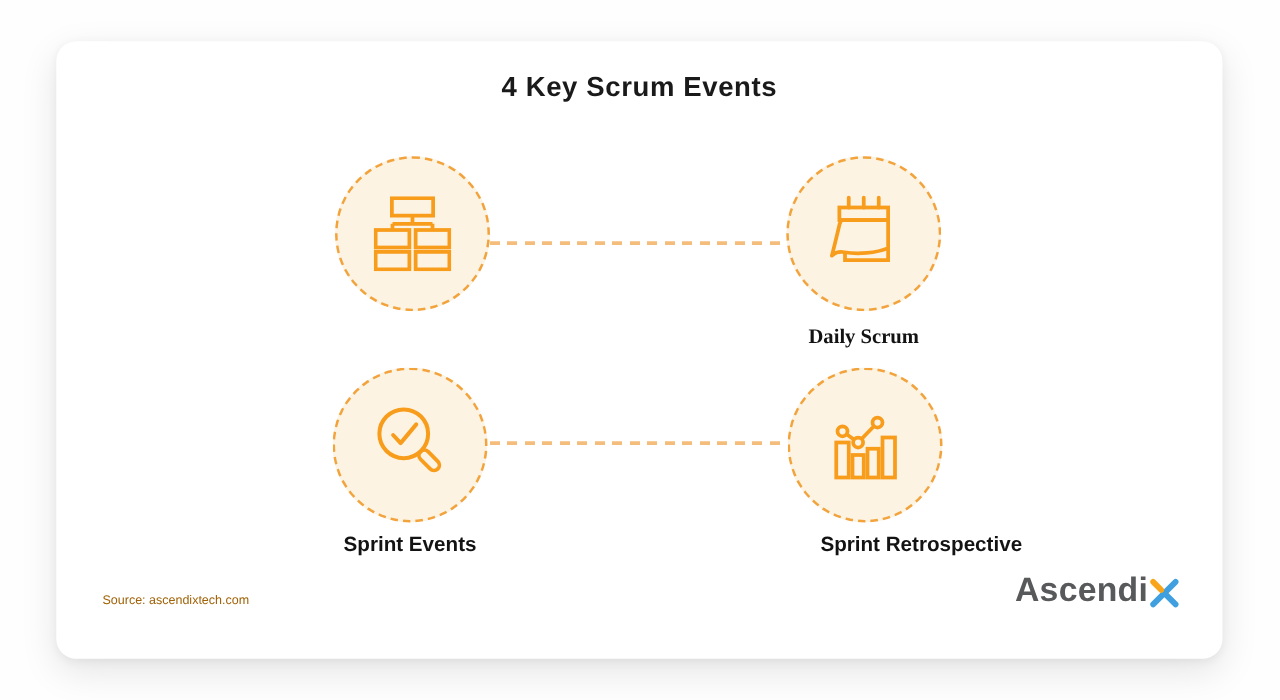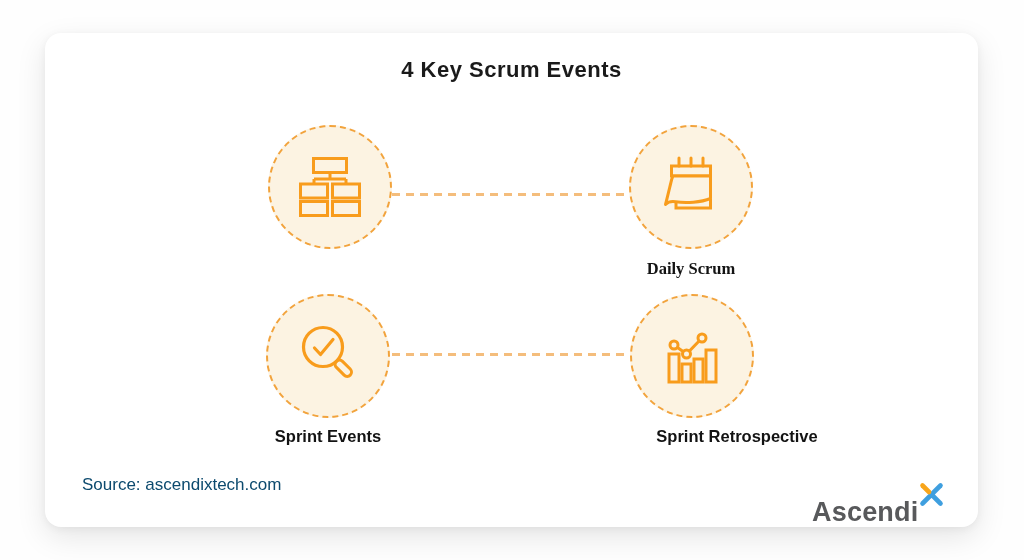--- a/index.html
+++ b/index.html
@@ -45,28 +45,28 @@
     position: absolute; transform: translateX(-50%);
     font-size: 16.5px; font-weight: 800; color: #131313;
     white-space: nowrap;
   }
   .label-1 { left: 285px; top: 226px; }
   .label-2 { left: 646px; top: 226px; font-family: Liberation Serif, serif; }
   .label-3 { left: 283px; top: 394px; }
   .label-4 { left: 680px; top: 394px; margin-left: 12px; }
   .source {
     position: absolute; left: 37px; top: 442px;
-    font-size: 17px; color: #0c4a6e;
+    font-size: 10px; color: #a16207;
   }
   .logo {
     position: absolute; left: 767px; top: 424px;
     display: flex; align-items: center;
   }
   .logo-text {
-    font-size: 27px; font-weight: 700; color: #58595B; letter-spacing: 0.2px; margin-top: 40px;
+    font-size: 27px; font-weight: 700; color: #58595B; letter-spacing: 0.2px;
   }
   .logo-x { margin-left: 1px; margin-top: 3px; }
 </style>
 </head>
 <body>
 
 <div class="stage">
   <div class="card">
 
     <h1 class="title">4 Key Scrum Events</h1>

